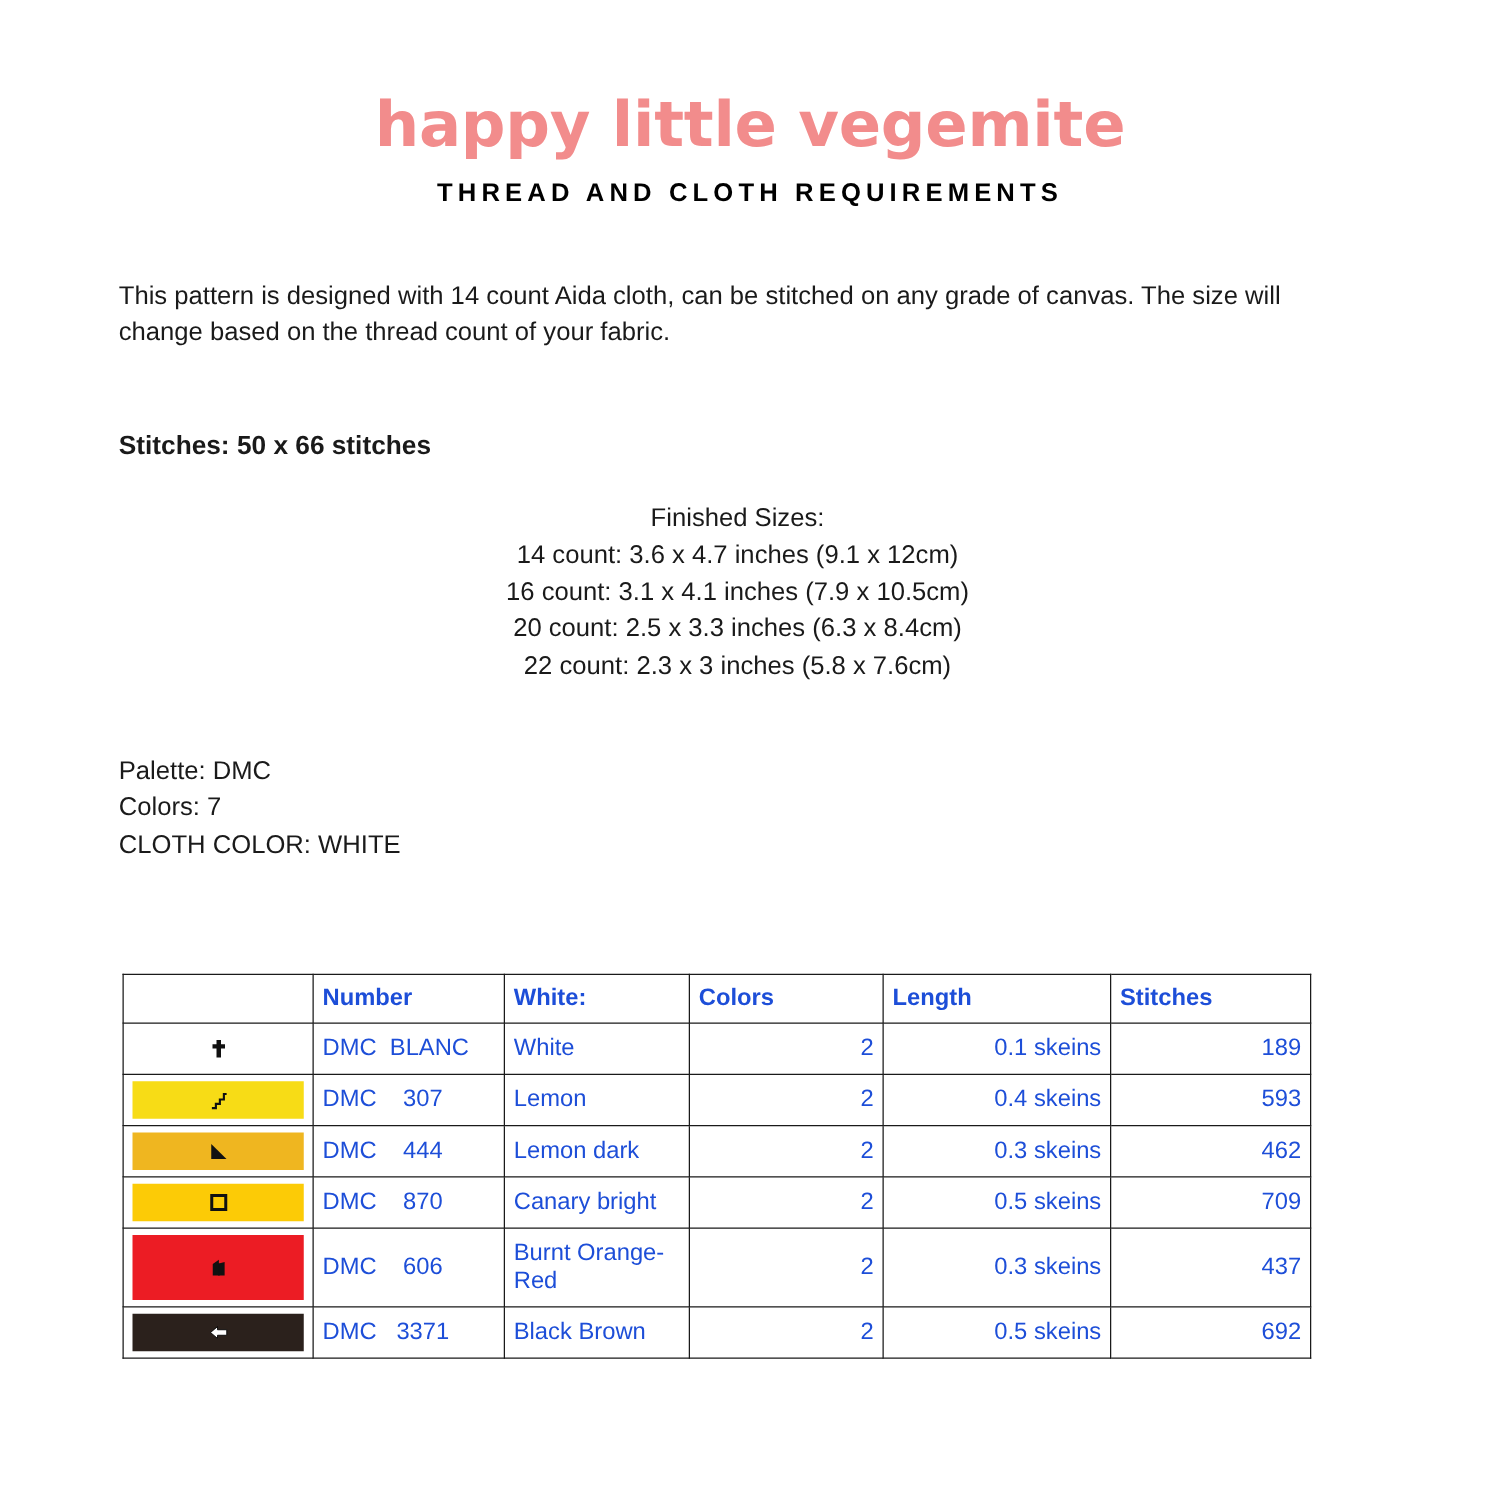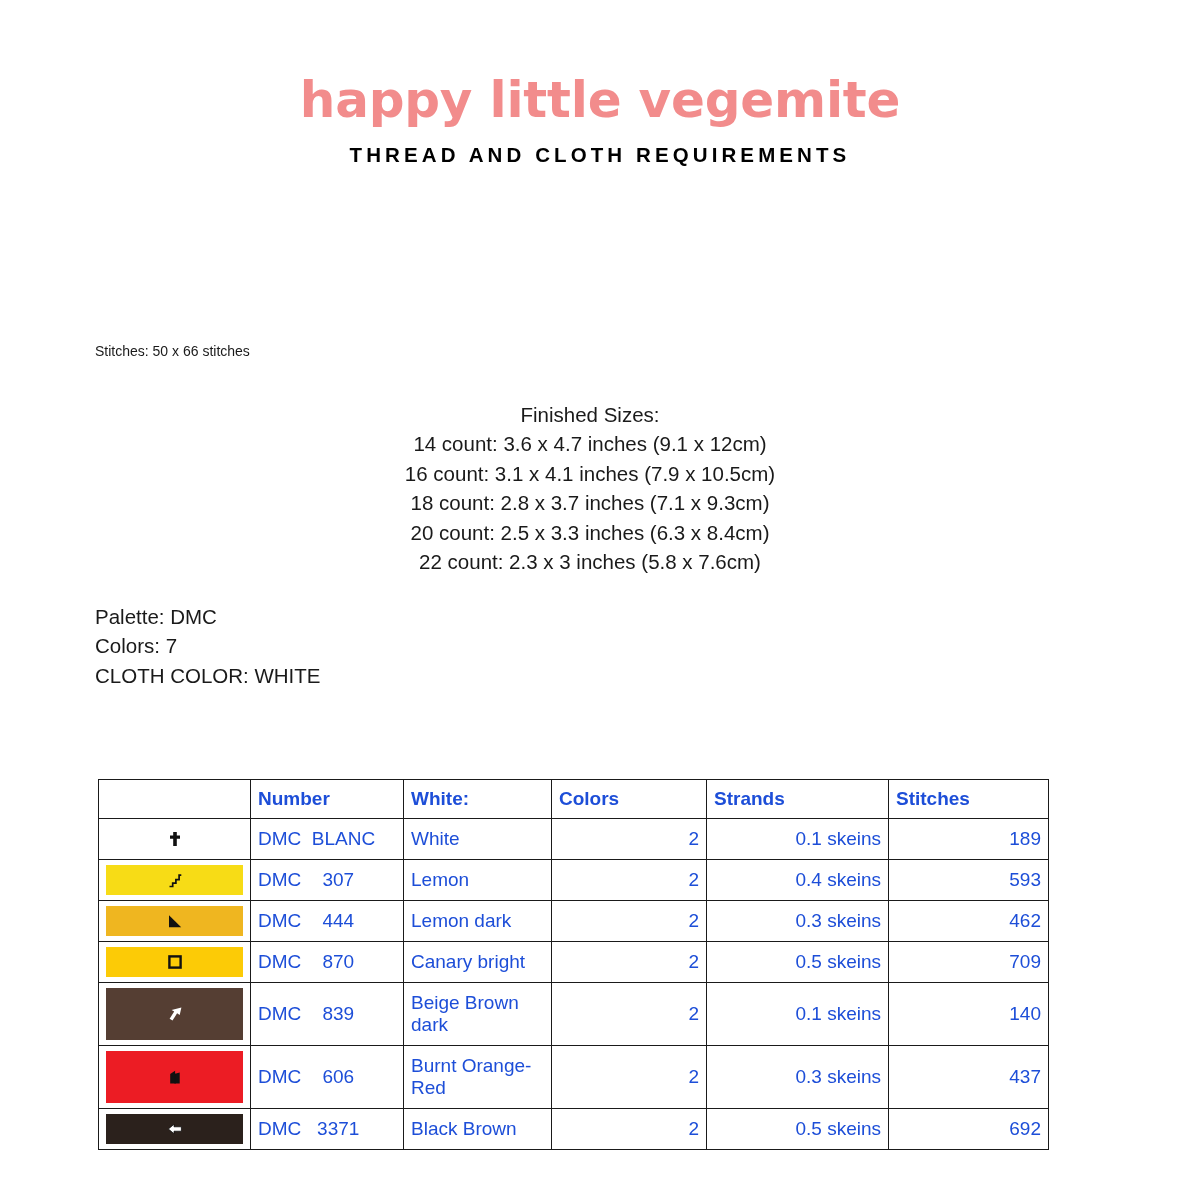--- a/index.html
+++ b/index.html
@@ -54,22 +54,23 @@
   .intro {
     top: 222px;
     font-size: 20.5px;
     line-height: 1.42;
     color: #1a1a1a;
   }
   .intro p { margin: 0; }
 
   .stitches-line {
     top: 342px;
-    font-size: 14px;
+    font-size: 21px;
     line-height: 1.42;
+    font-weight: bold;
   }
   .sizes-block {
     top: 400px;
     font-size: 20.5px;
     line-height: 1.435;
     text-align: center;
   }
   .palette-block {
     top: 602px;
     font-size: 20.5px;
@@ -140,30 +141,32 @@
 </head>
 <body>
 
 <div class="page">
 
   <div class="header">
     <h1 class="doc-title">happy little vegemite</h1>
     <div class="doc-subtitle">THREAD AND CLOTH REQUIREMENTS</div>
   </div>
 
+  <div class="body-block intro">
+    <p>This pattern is designed with 14 count Aida cloth, can be stitched on any grade of canvas. The size will change based on the thread count of your fabric.</p>
+  </div>
 
   <div class="body-block stitches-line">
     <p class="line">Stitches: 50 x 66 stitches</p>
   </div>
 
   <div class="body-block sizes-block">
     <p class="line">Finished Sizes:</p>
     <p class="line">14 count: 3.6 x 4.7 inches (9.1 x 12cm)</p>
     <p class="line">16 count: 3.1 x 4.1 inches (7.9 x 10.5cm)</p>
-    <p class="line">18 count: 2.8 x 3.7 inches (7.1 x 9.3cm)</p>
     <p class="line">20 count: 2.5 x 3.3 inches (6.3 x 8.4cm)</p>
     <p class="line">22 count: 2.3 x 3 inches (5.8 x 7.6cm)</p>
   </div>
 
   <div class="body-block palette-block">
     <p class="line">Palette: DMC</p>
     <p class="line">Colors: 7</p>
     <p class="line">CLOTH COLOR: WHITE</p>
   </div>
 
@@ -176,21 +179,21 @@
         <col class="c-strands">
           <col class="c-length">
           <col class="c-stitch">
       </colgroup>
       <thead>
         <tr>
           <th></th>
           <th>Number</th>
           <th>White:</th>
           <th>Colors</th>
-          <th>Strands</th>
+          <th>Length</th>
           <th>Stitches</th>
         </tr>
       </thead>
       <tbody>
           <tr class="row">
             <td class="swatch-cell">
               <div class="swatch" style="background: rgb(255, 255, 255);">
                 <span class="sym"><svg xmlns="http://www.w3.org/2000/svg" width="18" height="18" viewBox="0 0 18 18">
                     <path fill="#111111" d="M7.2 2h3.6v3.4H14v3.3h-3.2V16H7.2V8.7H4V5.4h3.2z"></path>
                   </svg></span>
@@ -239,34 +242,20 @@
               </div>
             </td>
             <td class="num-cell">DMC    870</td>
             <td>Canary bright</td>
             <td class="right">2</td>
             <td class="right">0.5 skeins</td>
             <td class="right">709</td>
           </tr>
           <tr class="tall">
             <td class="swatch-cell">
-              <div class="swatch" style="background: rgb(85, 62, 51);">
-                <span class="sym"><svg xmlns="http://www.w3.org/2000/svg" width="18" height="18" viewBox="0 0 18 18">
-                    <path fill="#FFFFFF" d="M15.4 2.4 5.6 4.9l2.6 1.6-4.6 7.3 2.9 1.8 4.6-7.3 2.6 1.6z"></path>
-                  </svg></span>
-              </div>
-            </td>
-            <td class="num-cell">DMC    839</td>
-            <td>Beige Brown dark</td>
-            <td class="right">2</td>
-            <td class="right">0.1 skeins</td>
-            <td class="right">140</td>
-          </tr>
-          <tr class="tall">
-            <td class="swatch-cell">
               <div class="swatch" style="background: rgb(236, 28, 36);">
                 <span class="sym"><svg xmlns="http://www.w3.org/2000/svg" width="18" height="18" viewBox="0 0 18 18">
                     <path fill="#111111" d="M4.2 15.4V6.1l4.9-3.3v3l4.6-1.2v10.8z"></path>
                     <path fill="none" stroke="#111111" stroke-width="1.3" d="M9.1 5.8v9.6"></path>
                   </svg></span>
               </div>
             </td>
             <td class="num-cell">DMC    606</td>
             <td>Burnt Orange-Red</td>
             <td class="right">2</td>

